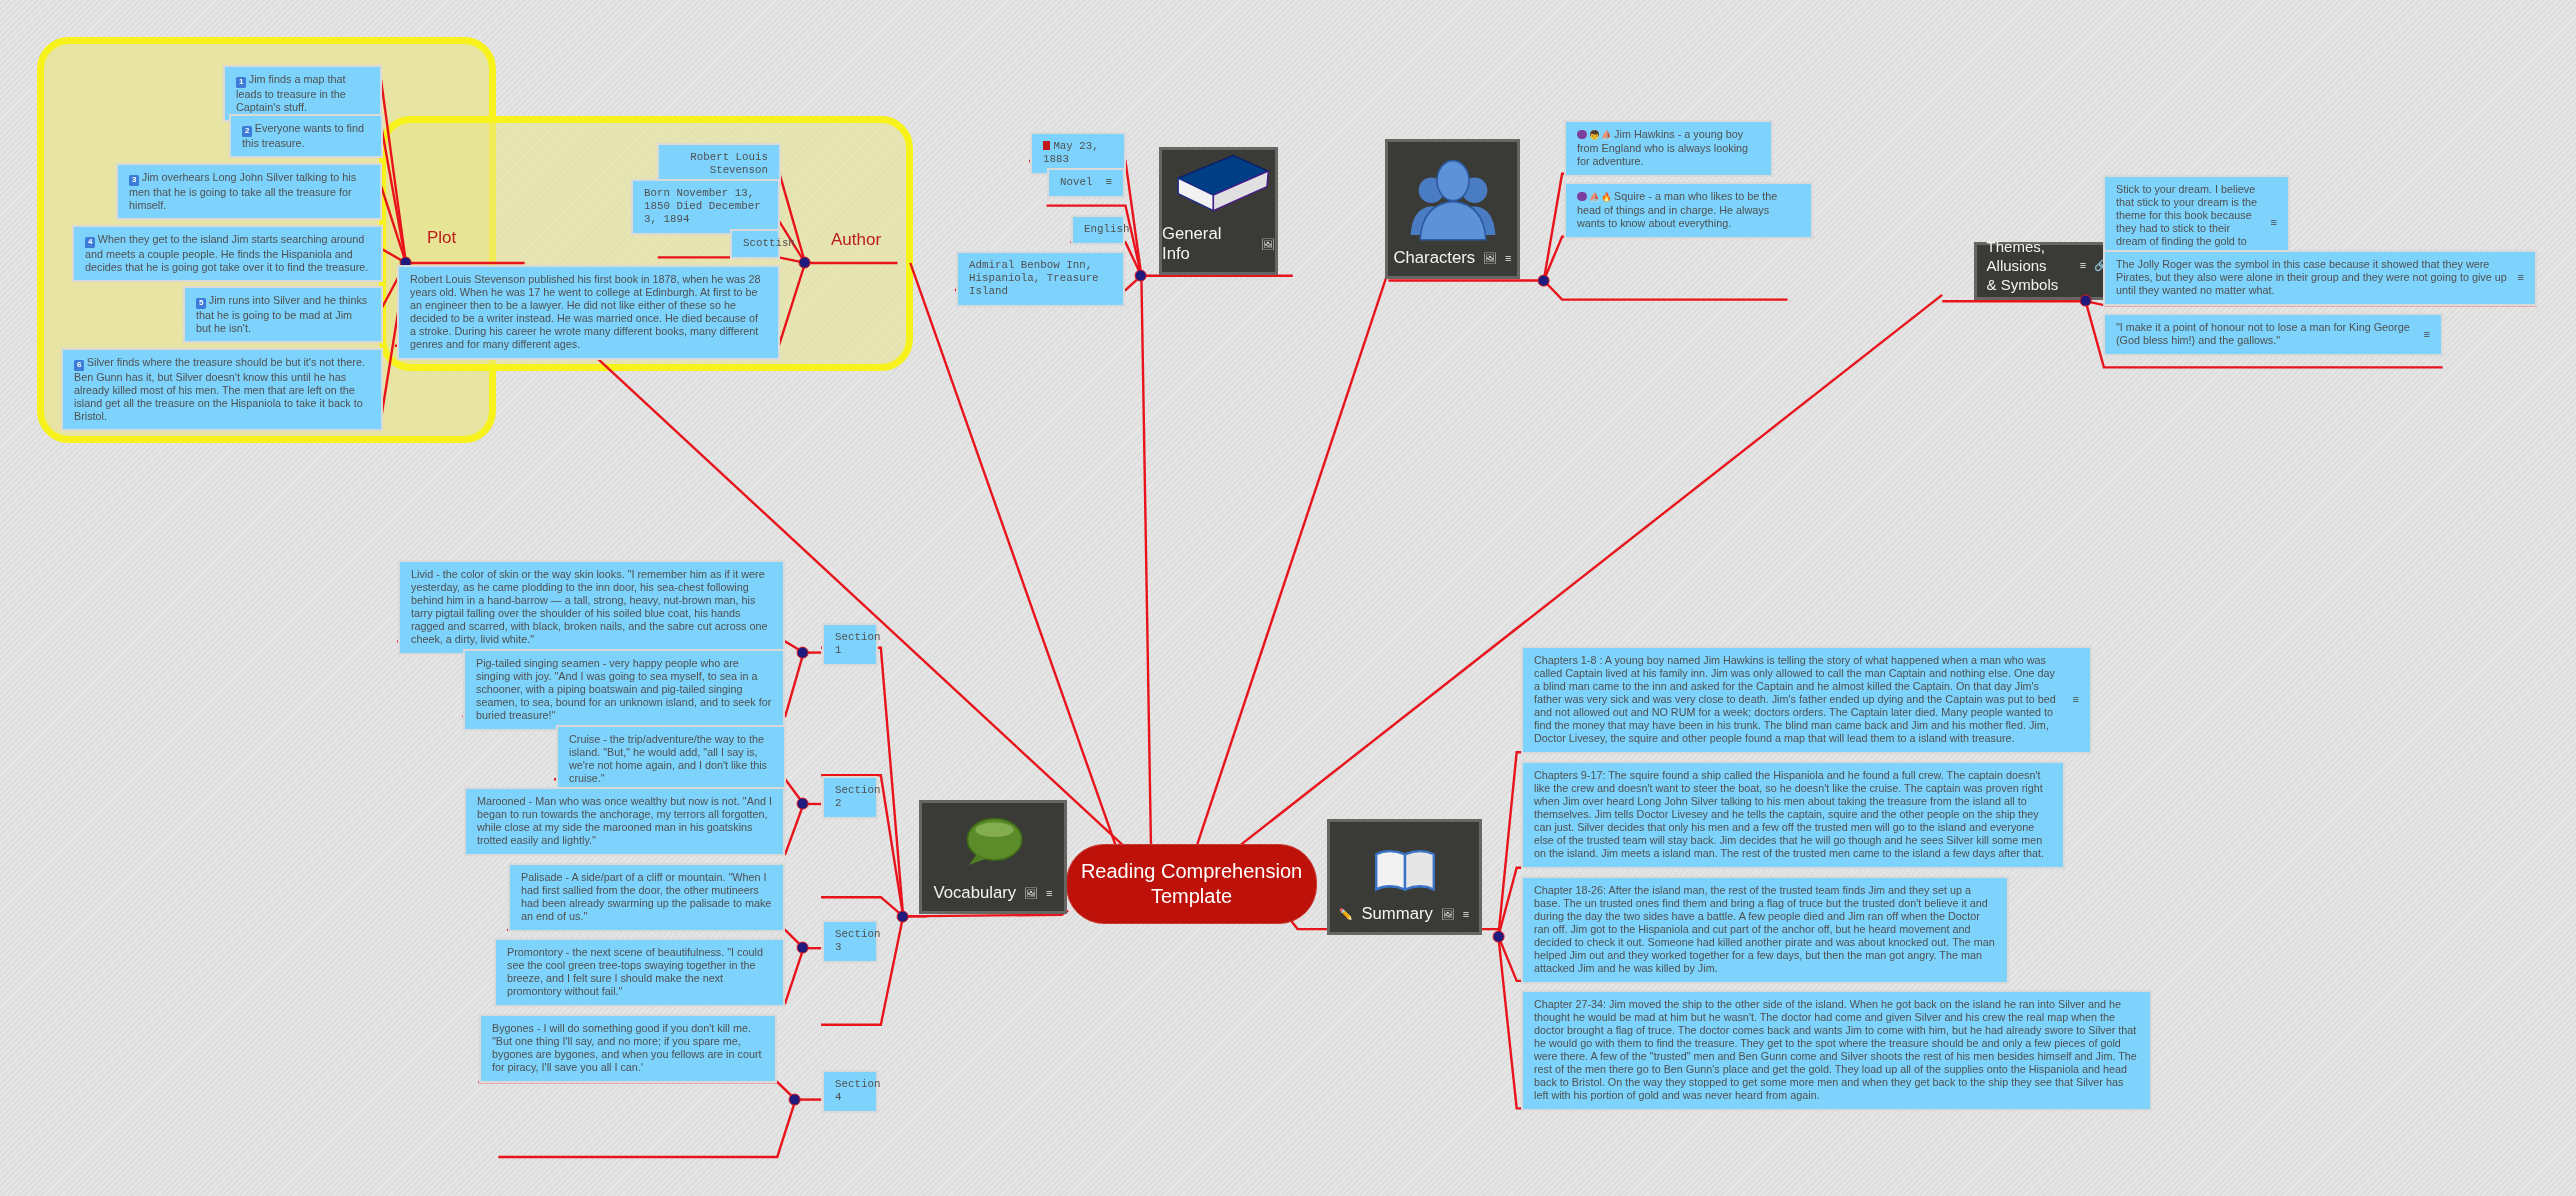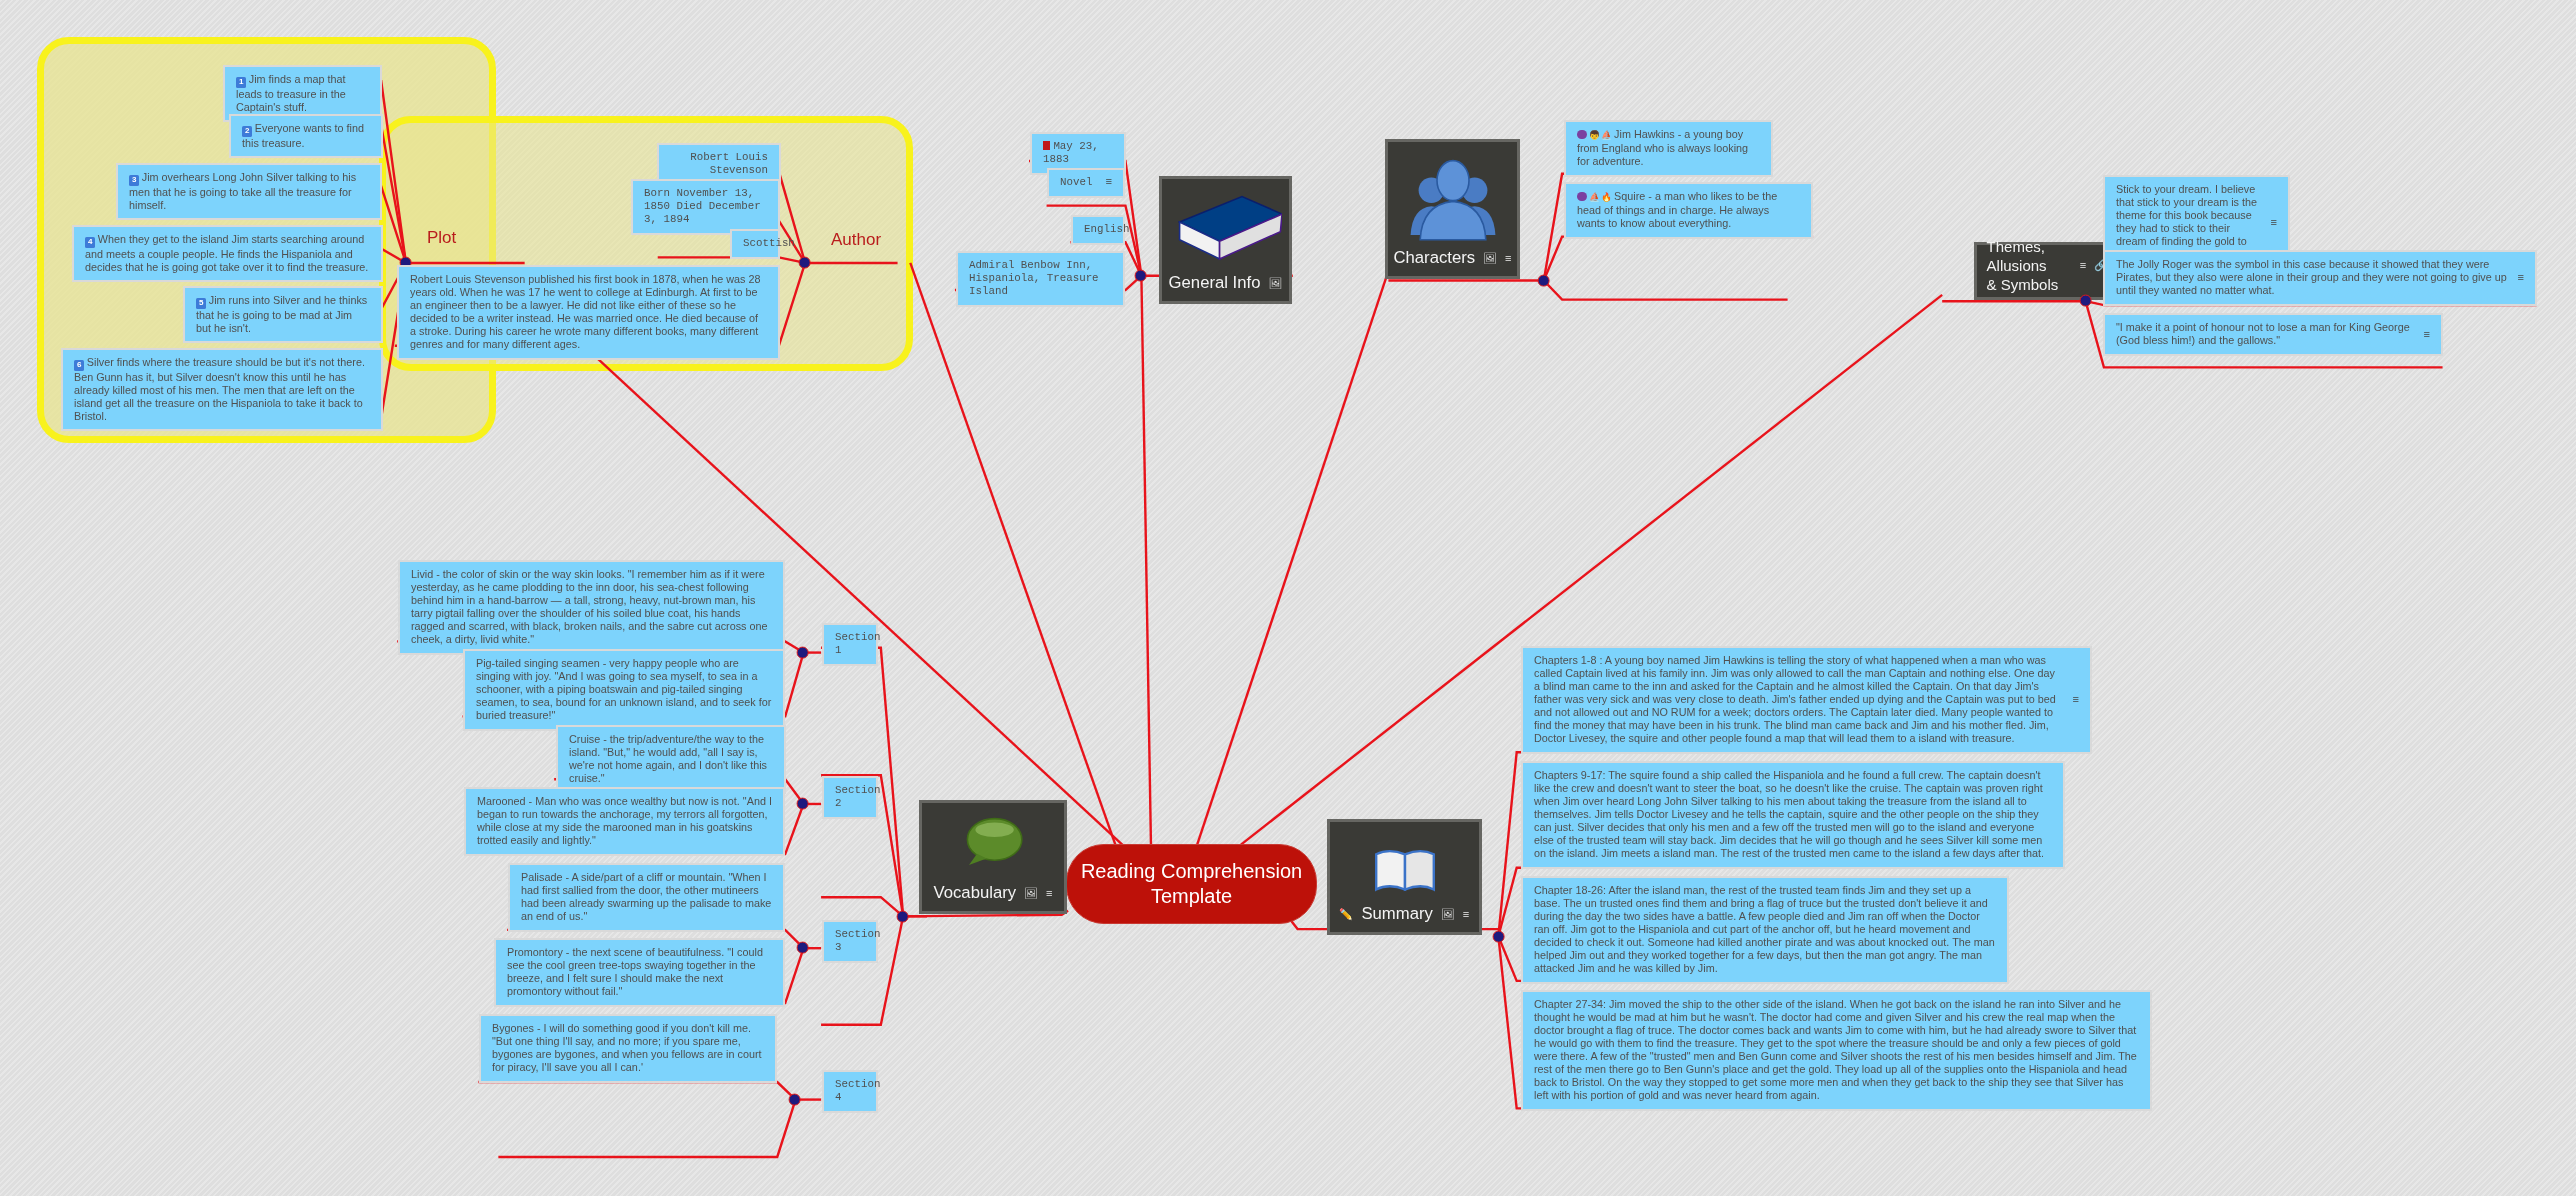--- a/index.html
+++ b/index.html
@@ -154,21 +154,21 @@
   <div class="topic small-box" style="left:631px; top:179px; width:149px;">
     <span>Born November 13, 1850 Died December 3, 1894</span>
   </div>
   <div class="topic small-box" style="left:730px; top:229px; width:50px;">
     <span>Scottish</span>
   </div>
   <div class="topic" style="left:397px; top:265px; width:383px;">
     <span>Robert Louis Stevenson published his first book in 1878, when he was 28 years old. When he was 17 he went to college at Edinburgh. At first to be an engineer then to be a lawyer. He did not like either of these so he decided to be a writer instead. He was married once. He died because of a stroke. During his career he wrote many different books, many different genres and for many different ages.</span>
   </div>
 
-  <div class="main-node" style="left:1159px; top:147px; width:133px; height:128px;margin-top:29px;">
+  <div class="main-node" style="left:1159px; top:147px; width:119px; height:128px;">
     <svg width="112" height="77" viewBox="0 0 140 96" style="margin-bottom:6.4px;">
       <polygon points="12,40 90,8 140,30 62,64" fill="#003f85" stroke="#0a1f6c" stroke-width="2"></polygon>
       <polygon points="12,40 62,64 62,86 12,62" fill="#f2f2f2" stroke="#1a2c88" stroke-width="2"></polygon>
       <polygon points="62,64 140,30 138,52 62,86" fill="#e0e0e0" stroke="#4a1a8a" stroke-width="2"></polygon>
     </svg>
     <div class="title-row">
       <span>General Info</span>
       <span class="ico">🖼</span>
     </div>
   </div>

